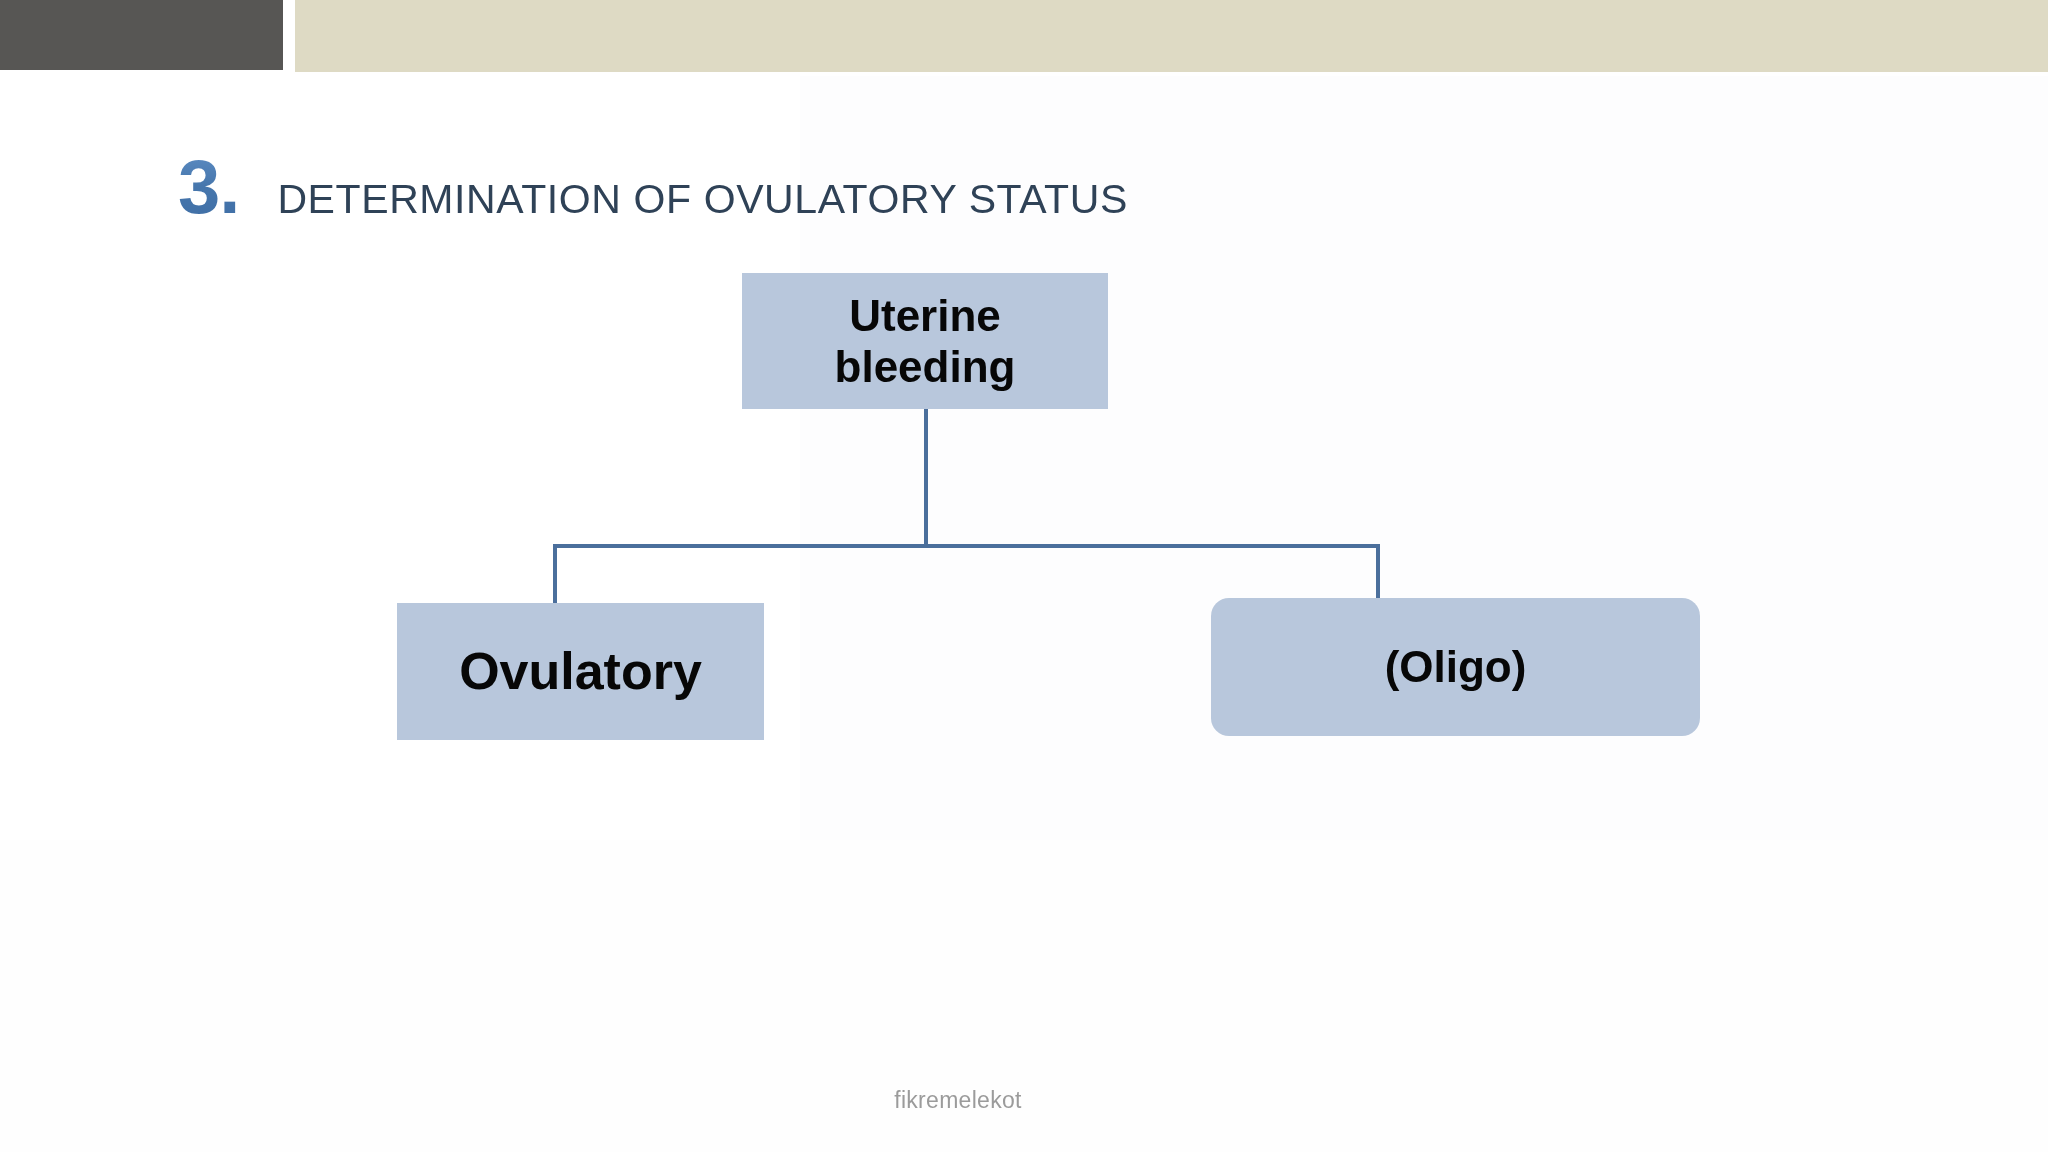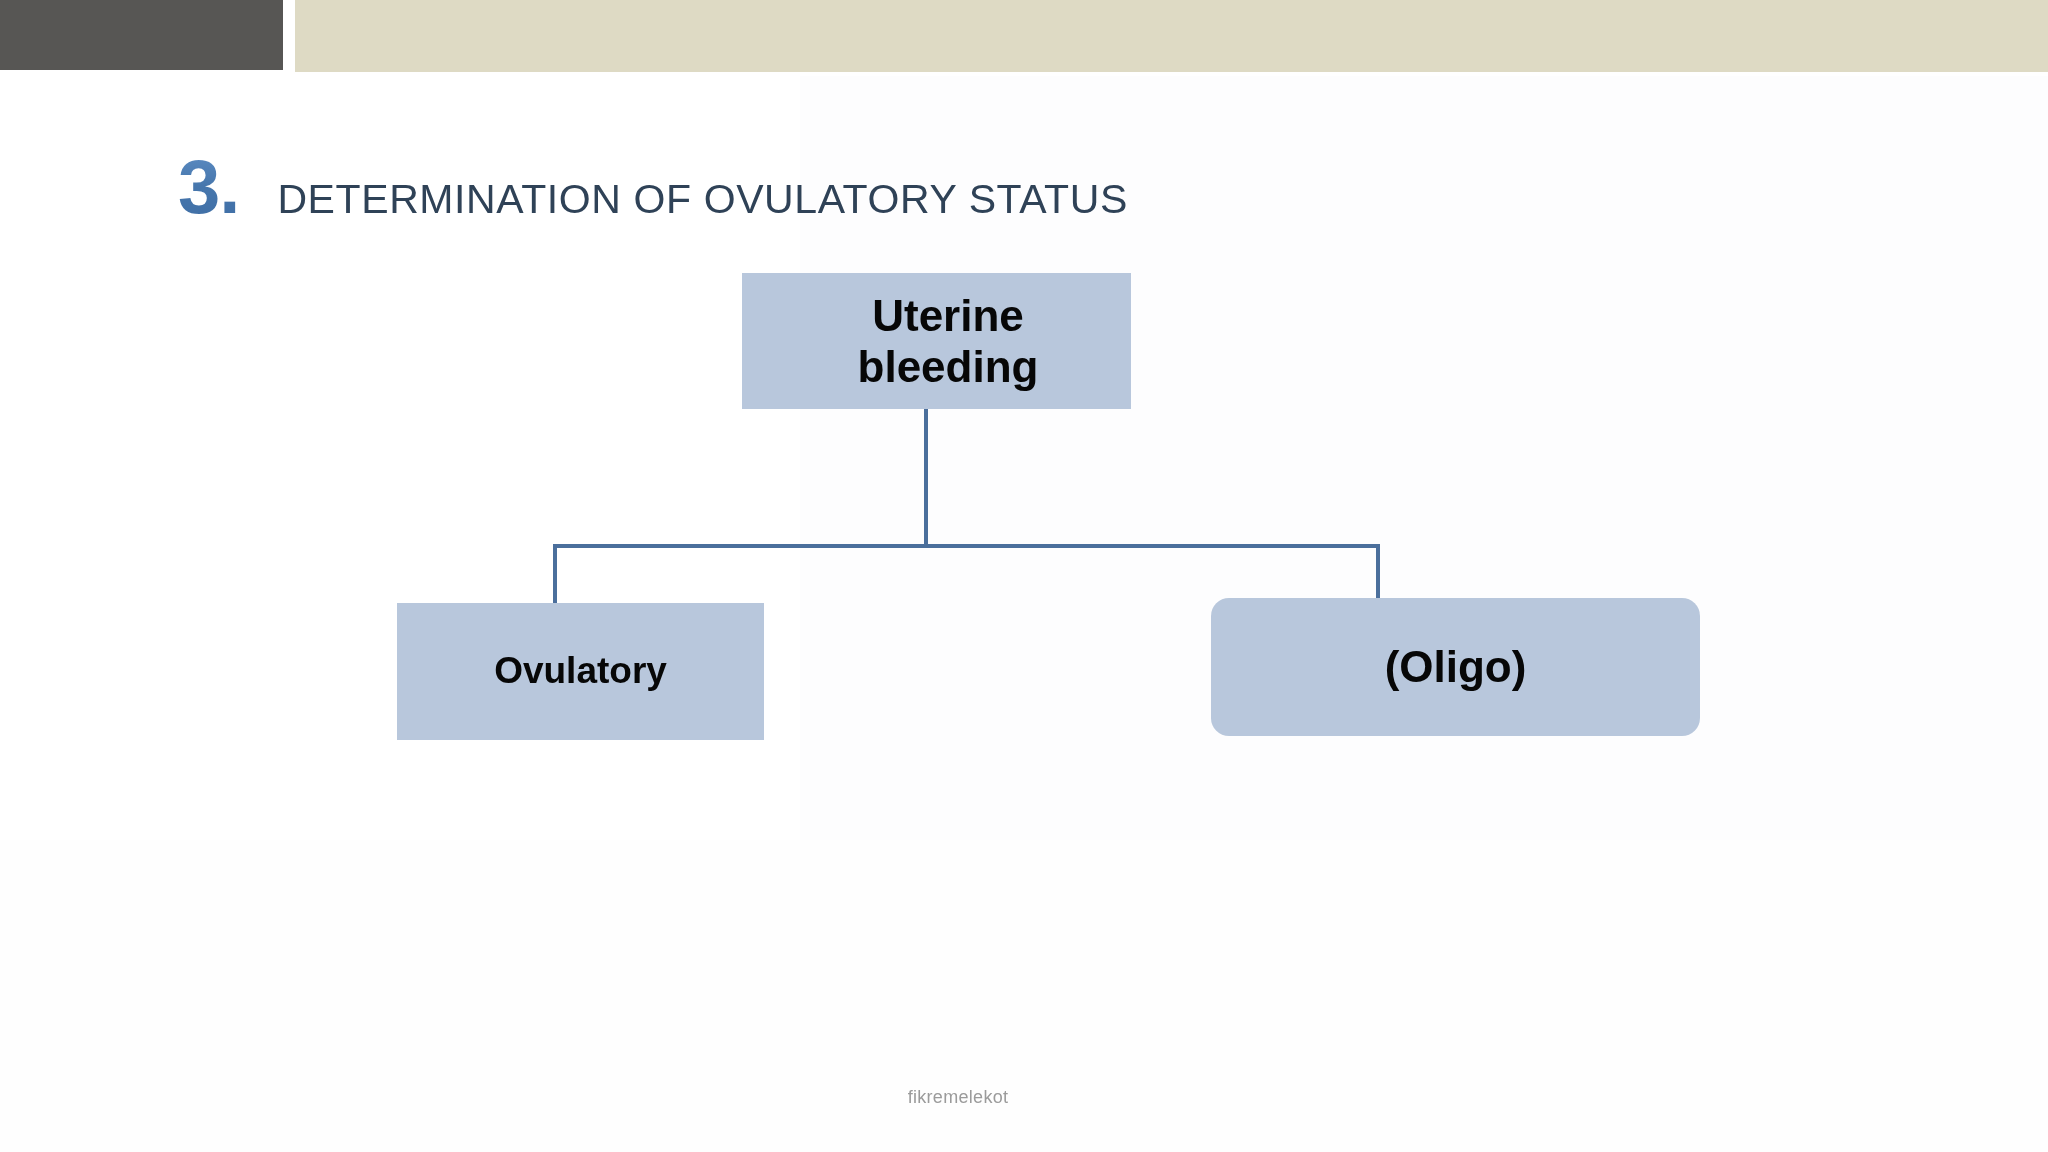--- a/index.html
+++ b/index.html
@@ -115,26 +115,25 @@
     align-items: center;
     justify-content: center;
     text-align: center;
     line-height: 1.16;
     pointer-events: auto;
   }
   #node-root {
     left: 742px; top: 273px;
     width: 366px; height: 136px;
     font-size: 44px;
-    padding-left: 23px;
   }
   #node-ovulatory {
     left: 397px; top: 603px;
     width: 367px; height: 137px;
-    font-size: 37px;
+    font-size: 52px;
   }
   #node-anovulatory {
     left: 1211px; top: 598px;
     width: 489px; height: 138px;
     font-size: 44px;
     border-radius: 18px;
   }
 
   .connector {
     position: absolute;
@@ -157,21 +156,21 @@
     left: 1376px; top: 544px;
     width: 4px; height: 58px;
   }
 
   
   #footer-credit {
     position: absolute;
     left: 0; top: 1087px;
     width: 1916px;
     text-align: center;
-    font-size: 18px;
+    font-size: 23px;
     color: #9b9b9b;
     letter-spacing: 0.3px;
   }
 </style>
 </head>
 <body>
 
 <div id="slide">
 
   <div class="shade-a"></div>

